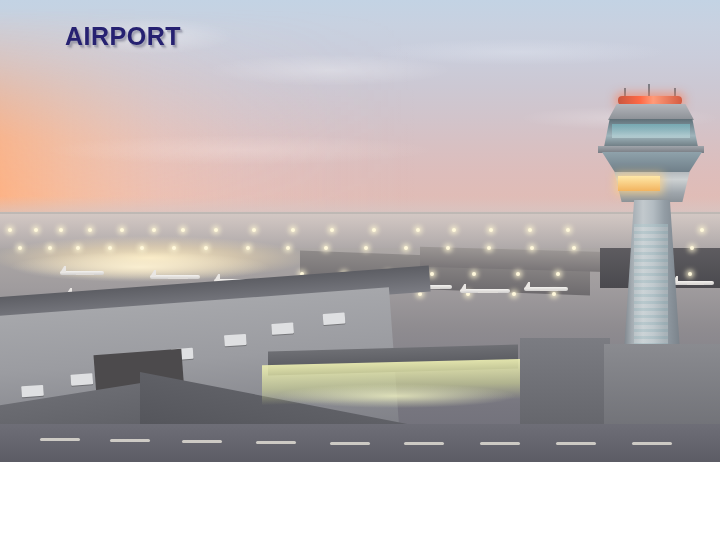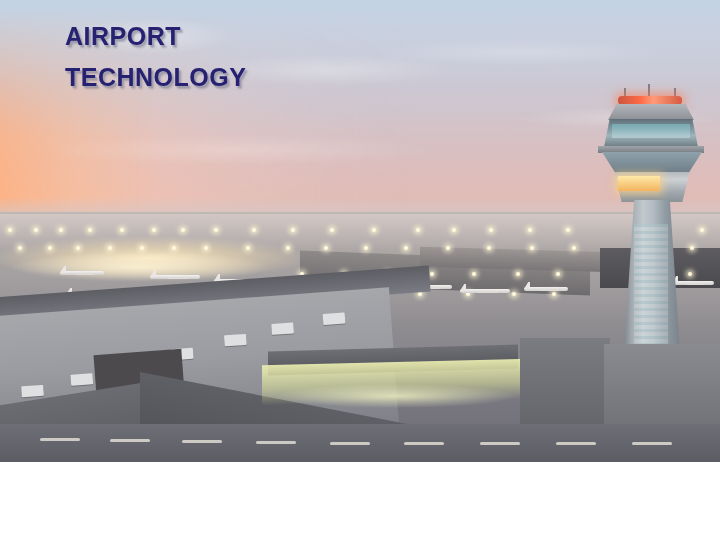--- a/index.html
+++ b/index.html
@@ -322,21 +322,20 @@
       <div class="roadmark" style="left:330px;top:18px;width:40px"></div>
       <div class="roadmark" style="left:404px;top:18px;width:40px"></div>
       <div class="roadmark" style="left:480px;top:18px;width:40px"></div>
       <div class="roadmark" style="left:556px;top:18px;width:40px"></div>
       <div class="roadmark" style="left:632px;top:18px;width:40px"></div>
     </div>
   </div>
 
   <div id="title">
     <div class="tline">AIRPORT</div>
-    <div class="tline">TECHNOLOGY</div>
   </div>
 
   <div id="footer">
 
     
 
     
 
     
   </div>

